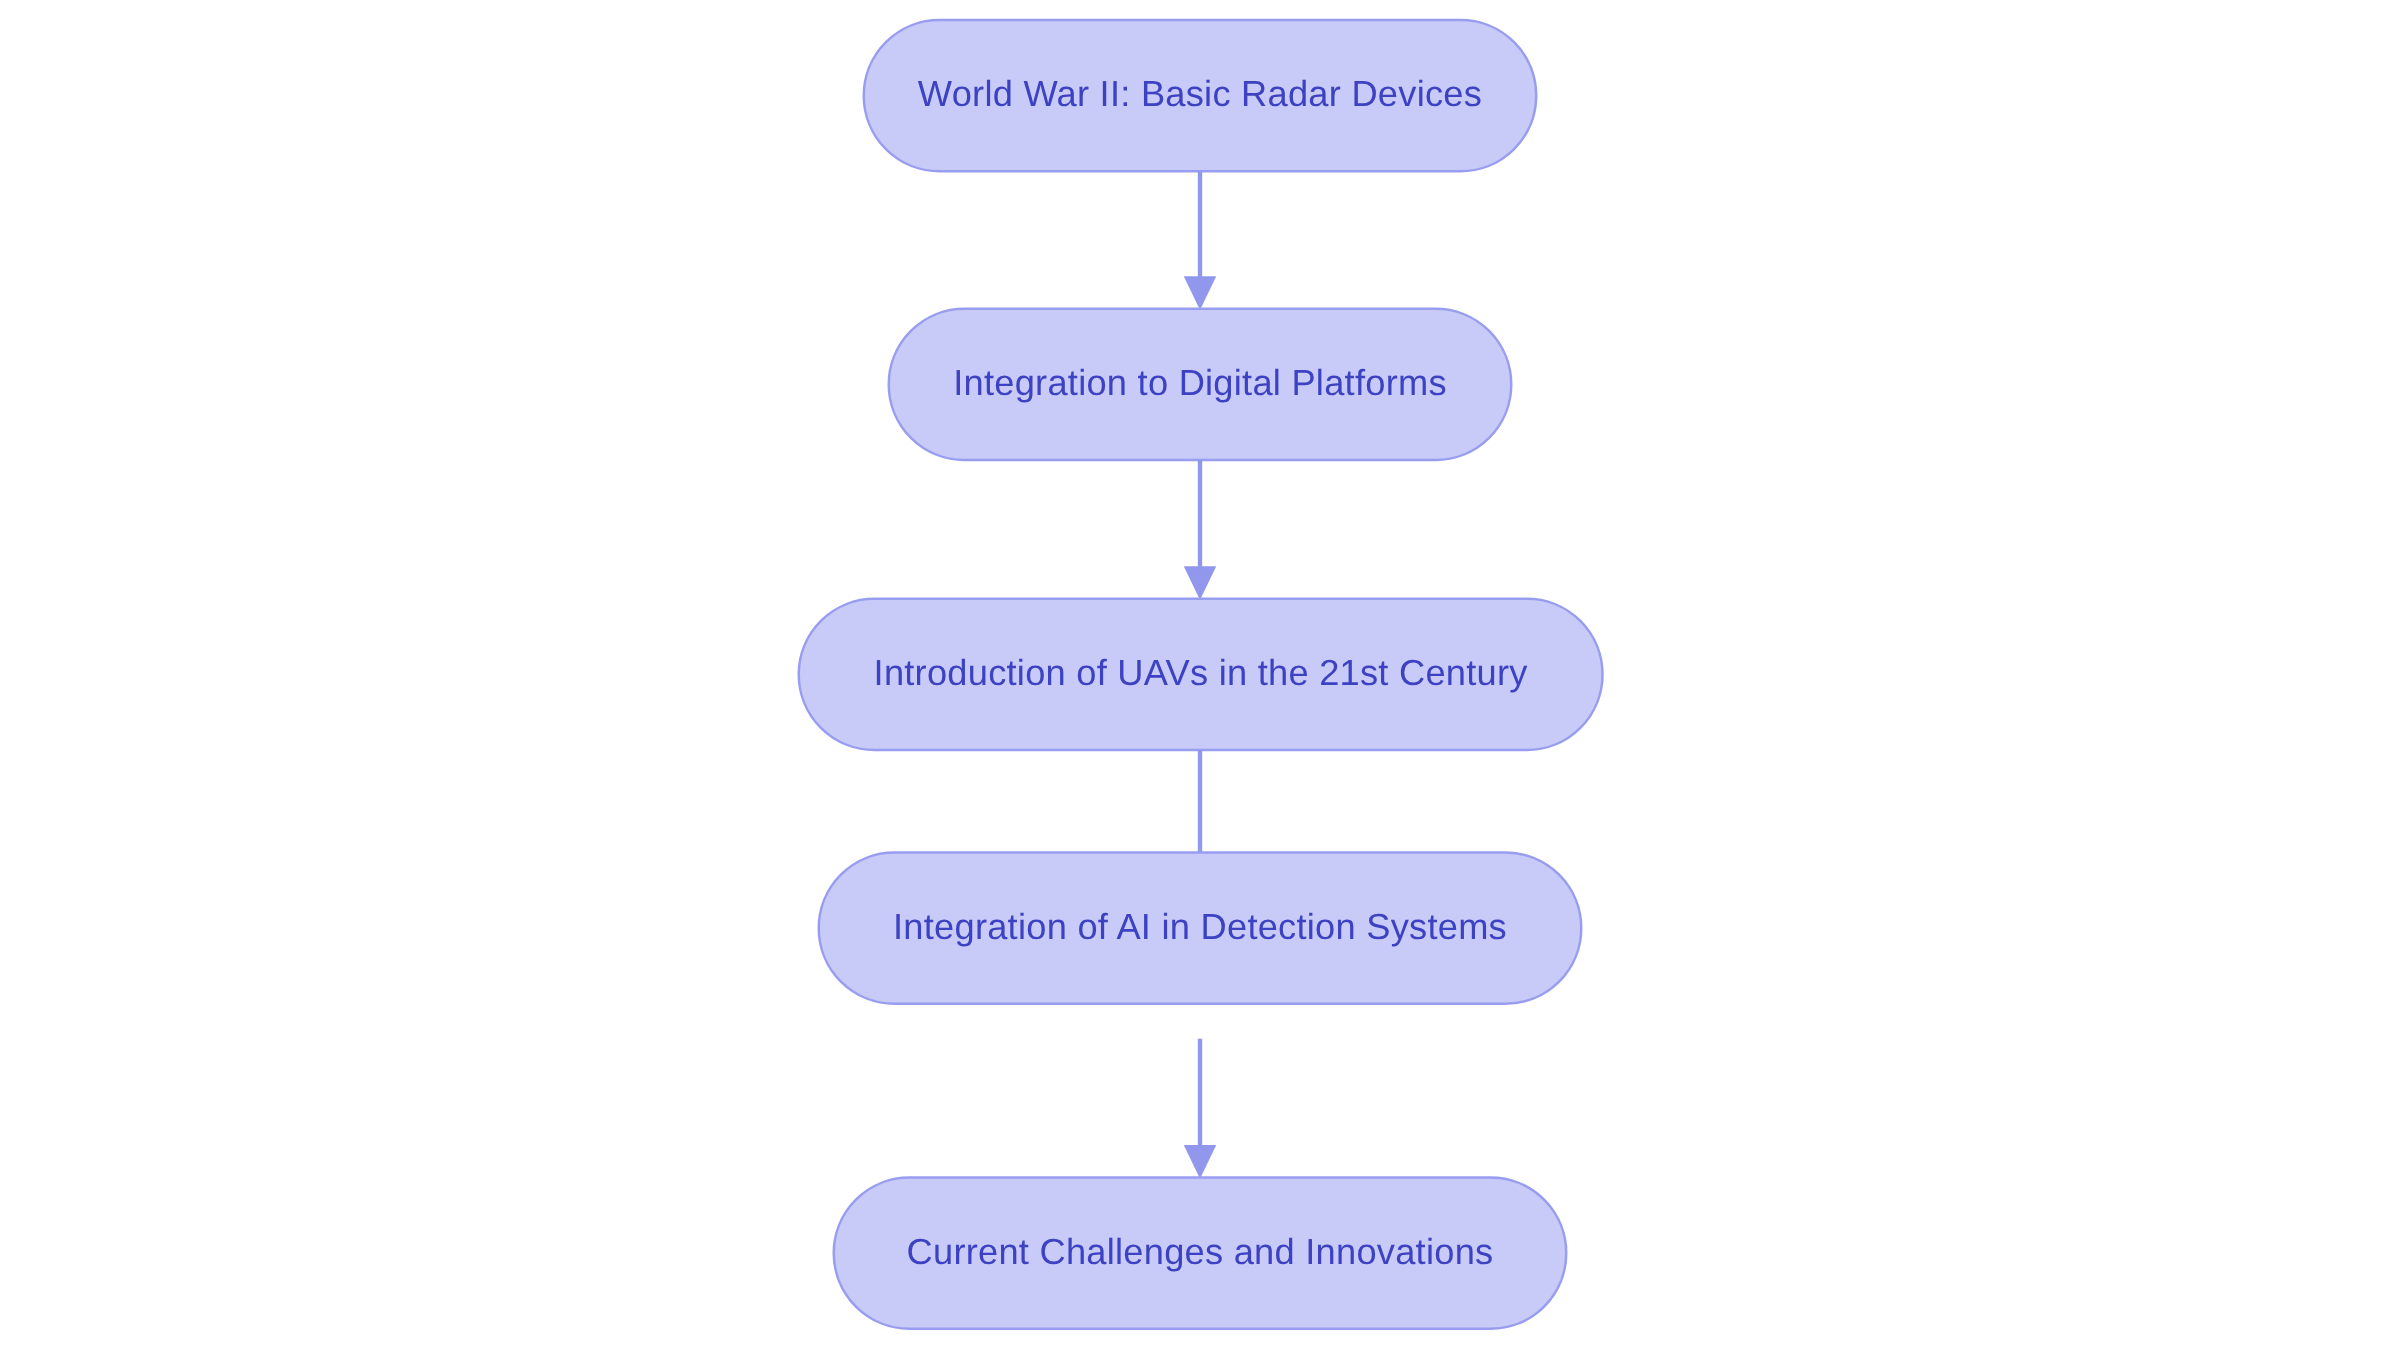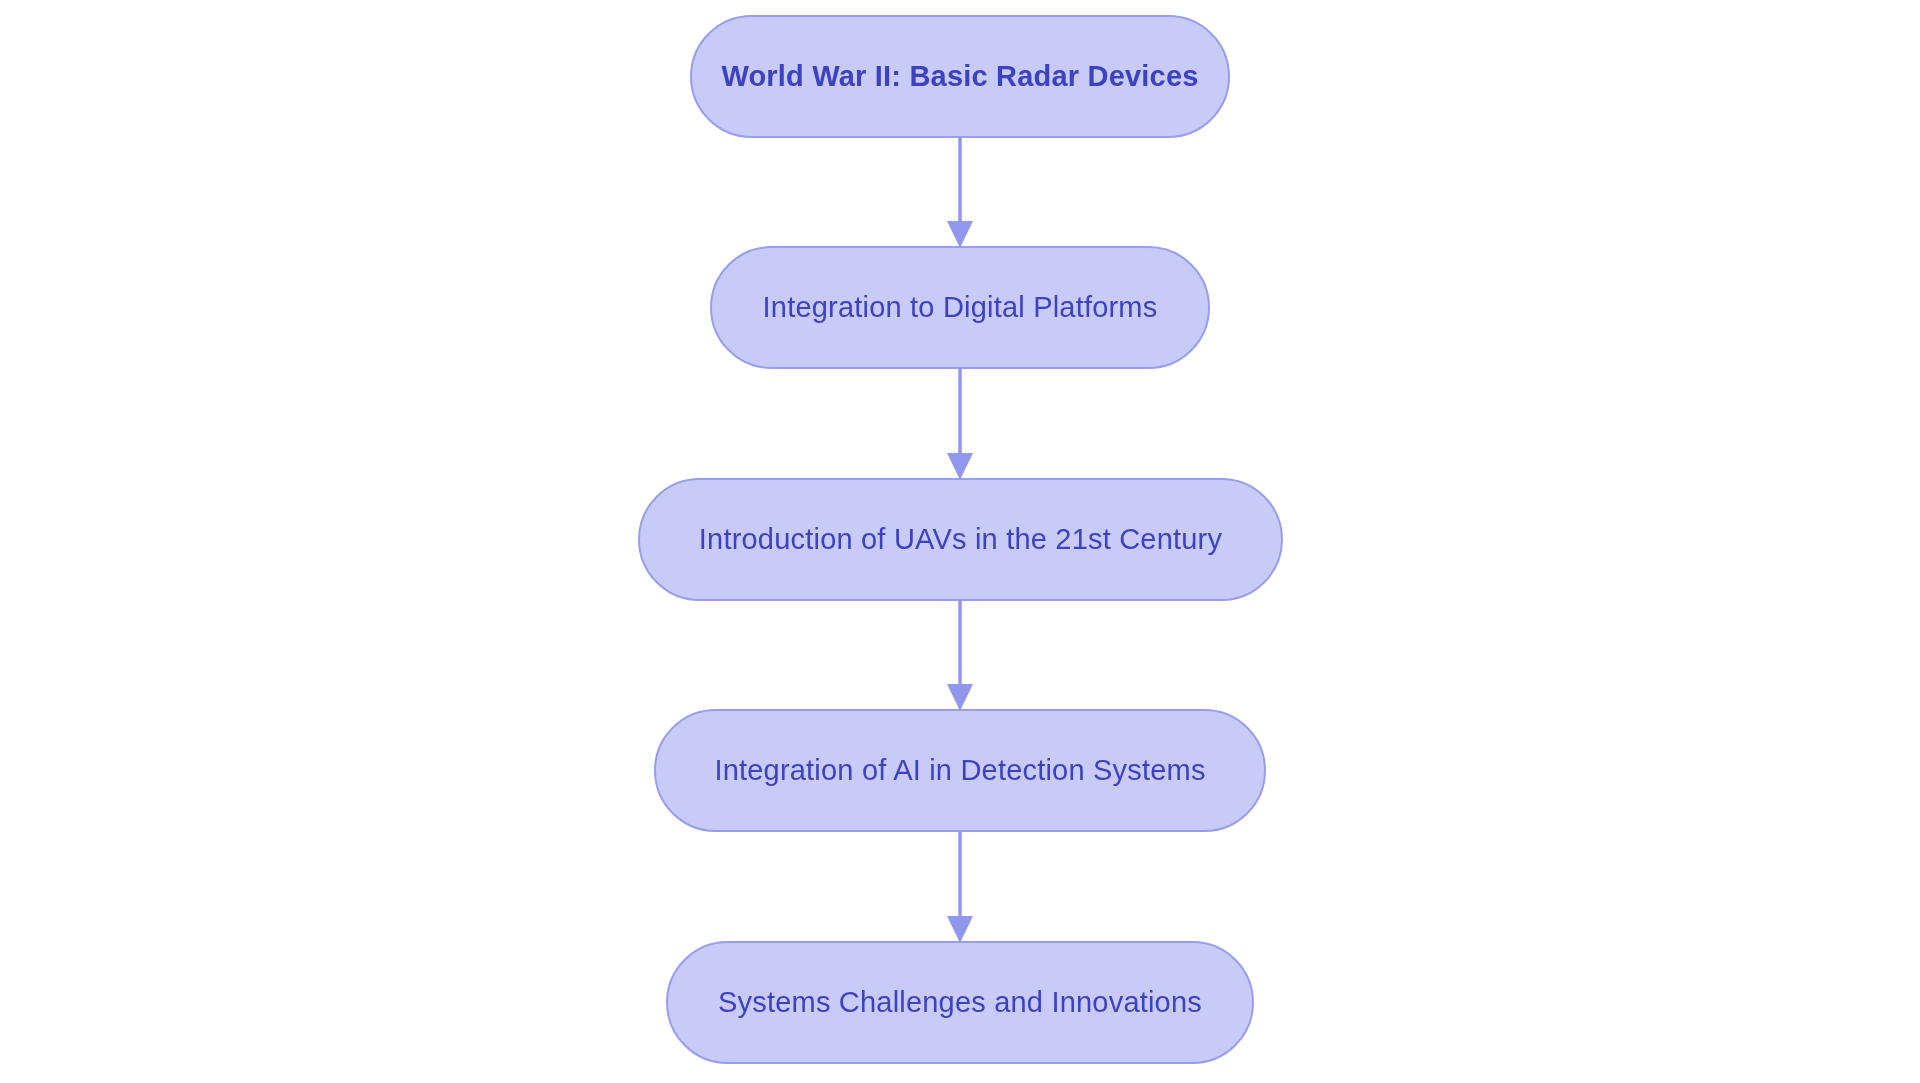--- a/index.html
+++ b/index.html
@@ -29,24 +29,24 @@
     justify-content: center;
     text-align: center;
   }
   .node span {
     font-size: 29px;
     color: #3d42c2;
     letter-spacing: 0.2px;
     white-space: nowrap;
   }
   
-  .n1 { top: 15px;  left: 690px; width: 540px; font-weight: bold; }
+  .n1 { top: 15px;  left: 690px; width: 540px; }
   .n2 { top: 246px; left: 710px; width: 500px; }
   .n3 { top: 478px; left: 638px; width: 645px; }
-  .n4 { top: 709px; left: 654px; width: 612px; }
+  .n4 { top: 681px; left: 654px; width: 612px; }
   .n5 { top: 941px; left: 666px; width: 588px; }
   .arrow {
     position: absolute;
     left: 946px;
     width: 28px;
     overflow: visible;
   }
   .a1 { top: 137px; height: 111px; }
   .a2 { top: 368px; height: 112px; }
   .a3 { top: 600px; height: 111px; }
@@ -87,16 +87,16 @@
   <div class="node n4">
     <span>Integration of AI in Detection Systems</span>
   </div>
 
   <svg class="arrow a4" viewBox="0 0 28 112" xmlns="http://www.w3.org/2000/svg">
     <line x1="14" y1="0" x2="14" y2="88" stroke-width="3.5" stroke="#9297ee"></line>
     <polygon points="1,85 27,85 14,112" fill="#9297ee"></polygon>
   </svg>
 
   <div class="node n5">
-    <span>Systems Challenges and Innovations</span>
+    <span>Current Challenges and Innovations</span>
   </div>
 
 </div>
 
 </body></html>

